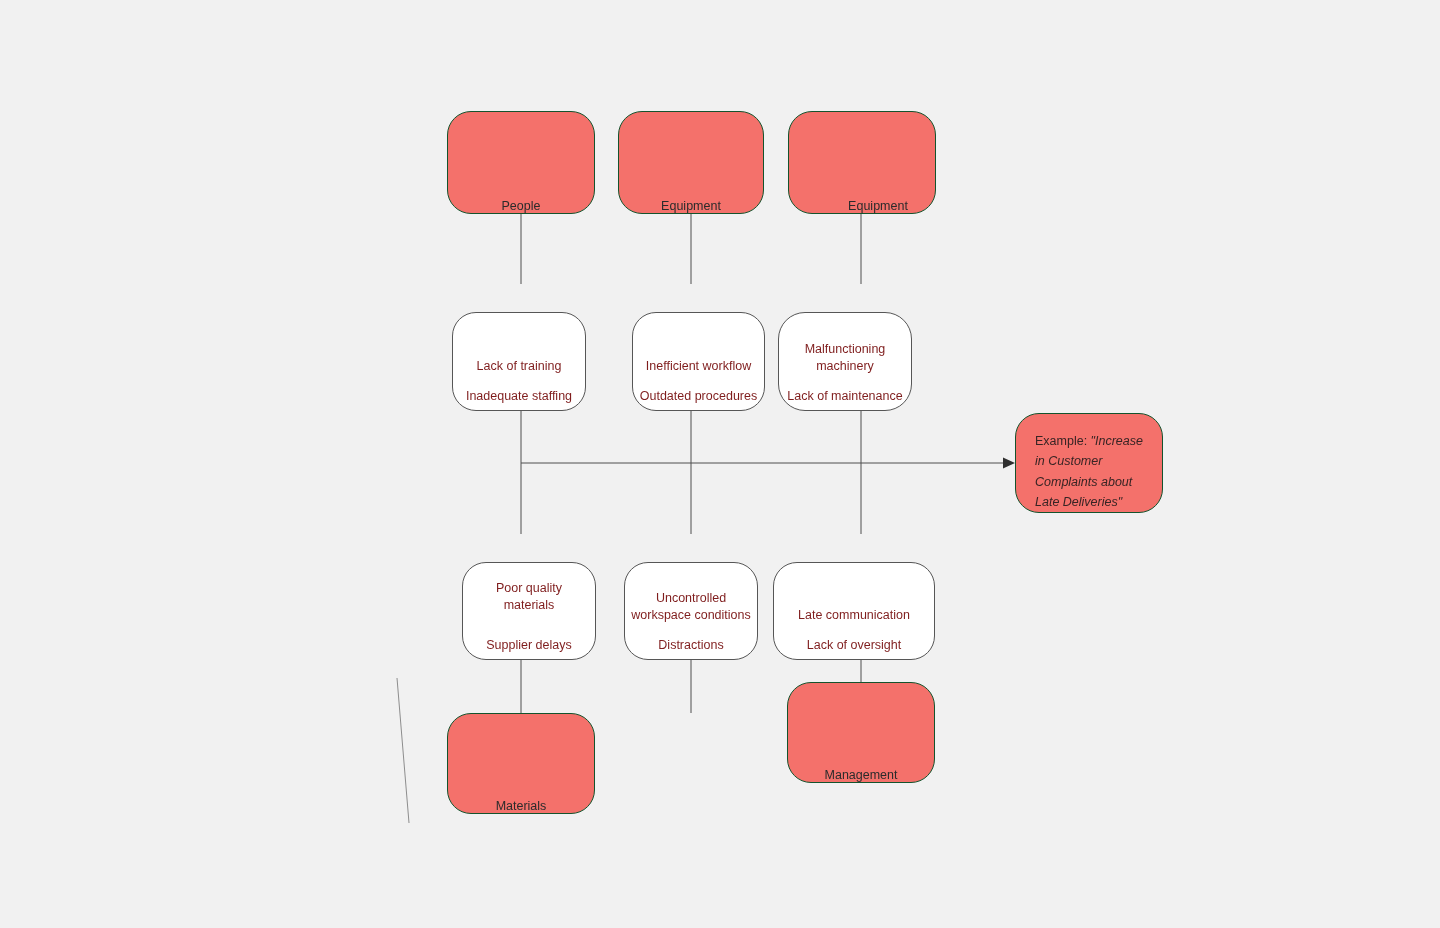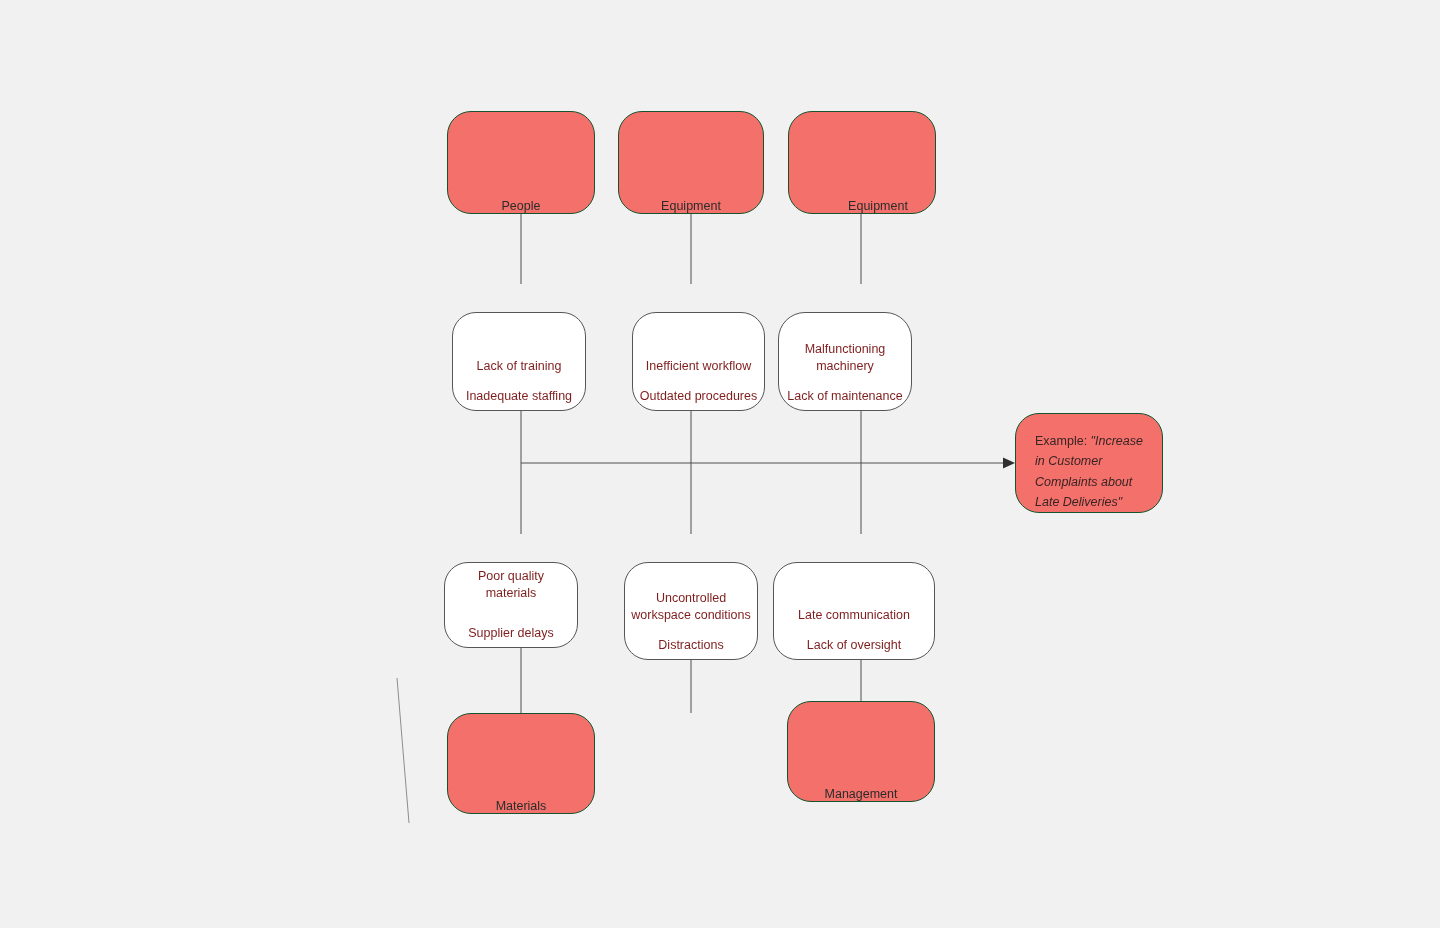--- a/index.html
+++ b/index.html
@@ -59,27 +59,27 @@
 
   
   #n-people      { left: 447px; top: 111px; width: 148px; height: 103px; }
   #n-processes   { left: 618px; top: 111px; width: 146px; height: 103px; }
   #n-equipment   { left: 788px; top: 111px; width: 148px; height: 103px; padding-left: 32px; }
   
   #n-cause-t1    { left: 452px; top: 284px; width: 134px; height: 99px; }
   #n-cause-t2    { left: 632px; top: 284px; width: 133px; height: 99px; }
   #n-cause-t3    { left: 778px; top: 284px; width: 134px; height: 99px; border-radius: 27px; }
   
-  #n-cause-b1    { left: 444px; top: 534px; width: 134px; height: 86px; gap: 24px; }
+  #n-cause-b1    { left: 462px; top: 534px; width: 134px; height: 98px; gap: 24px; }
   #n-cause-b2    { left: 624px; top: 534px; width: 134px; height: 98px; }
   #n-cause-b3    { left: 773px; top: 534px; width: 162px; height: 98px; }
   
   #n-materials   { left: 447px; top: 713px; width: 148px; height: 101px; }
   #n-environment { left: 617px; top: 713px; width: 148px; height: 101px; }
-  #n-management  { left: 787px; top: 701px; width: 148px; height: 101px; }
+  #n-management  { left: 787px; top: 682px; width: 148px; height: 101px; }
   
   #n-effect      { left: 1015px; top: 413px; width: 148px; height: 100px; }
 </style>
 </head>
 <body>
 
 <div class="canvas">
 
   <svg class="connectors" viewBox="0 0 1440 928" xmlns="http://www.w3.org/2000/svg">
 

